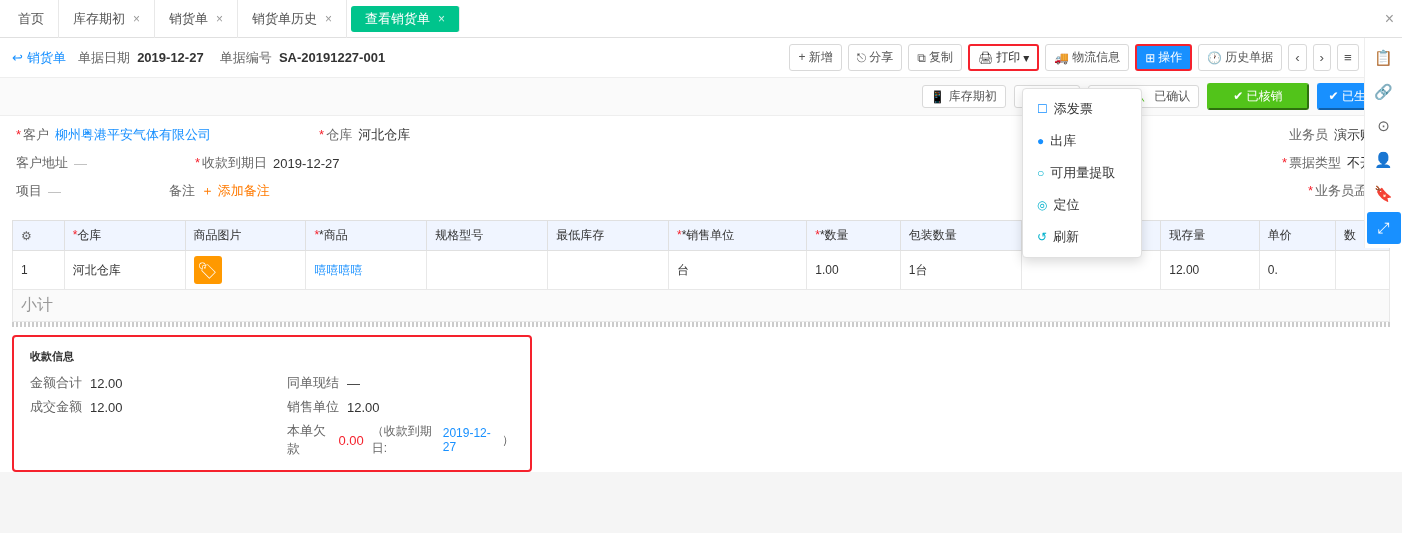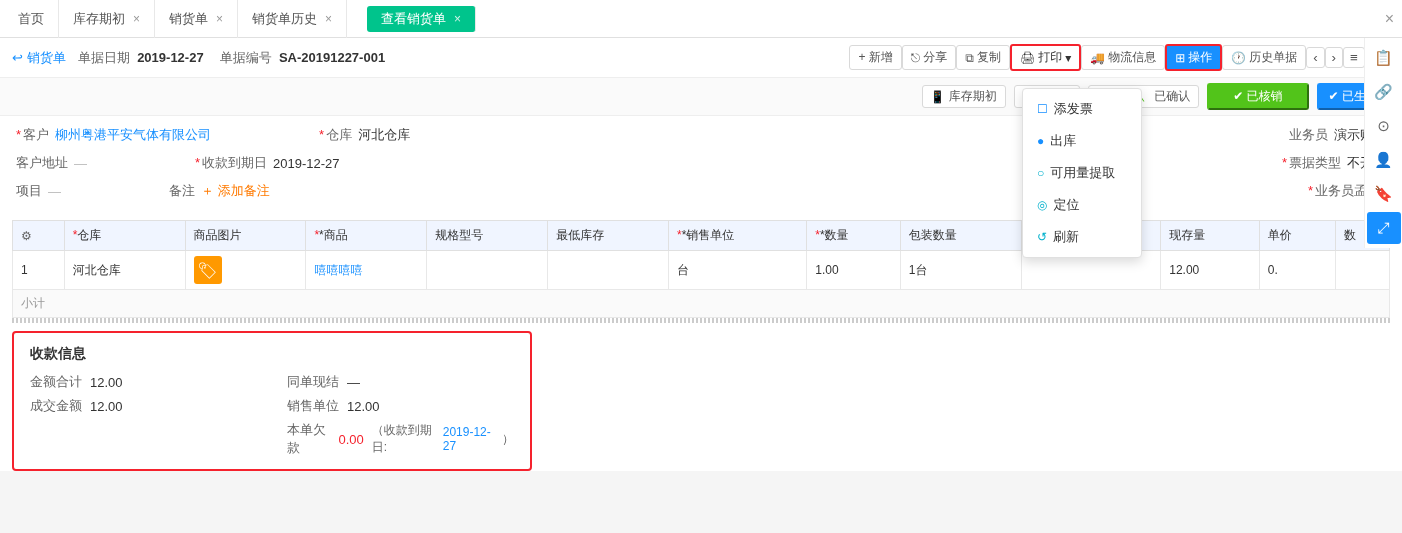--- a/index.html
+++ b/index.html
@@ -9,41 +9,41 @@
     .tab-bar {
       display: flex; align-items: center; background: #fff; border-bottom: 1px solid #e0e0e0;
       padding: 0 8px; height: 38px; position: relative;
     }
     .tab-item {
       display: flex; align-items: center; padding: 0 14px; height: 38px; cursor: pointer;
       font-size: 13px; color: #555; border-right: 1px solid #e8e8e8; gap: 4px;
     }
     .tab-item:first-child { padding-left: 10px; }
     .tab-item .tab-close { color: #999; font-size: 12px; margin-left: 4px; }
-    .tab-item.highlight { background: #00c48c; color: #fff; border-radius: 3px; padding: 4px 14px; height: auto; margin: auto 20px; }
+    .tab-item.highlight { background: #00c48c; color: #fff; border-radius: 3px; padding: 4px 14px; height: auto; margin: auto 4px; }
     .tab-item.highlight .tab-close { color: rgba(255,255,255,0.8); }
     .tab-bar-close { margin-left: auto; color: #999; cursor: pointer; font-size: 16px; }
 
     
     .doc-area { background: #fff; margin: 0; padding: 0; }
 
     
     .doc-toolbar {
       display: flex; align-items: center; padding: 6px 12px; border-bottom: 1px solid #eee;
       background: #fff; gap: 8px; flex-wrap: wrap;
     }
     .doc-title-area { display: flex; align-items: center; gap: 12px; margin-right: auto; }
     .doc-type-badge {
       display: flex; align-items: center; gap: 4px; color: #1890ff; font-size: 13px;
     }
     .doc-meta { display: flex; align-items: center; gap: 16px; font-size: 13px; color: #333; }
     .doc-meta span { color: #666; }
     .doc-meta strong { color: #333; }
 
-    .toolbar-actions { display: flex; align-items: center; }
+    .toolbar-actions { display: flex; gap: 6px; }
     .btn-action {
       display: flex; align-items: center; gap: 3px; padding: 3px 8px; border: 1px solid #d9d9d9;
       border-radius: 3px; cursor: pointer; background: #fff; font-size: 12px; color: #555;
     }
     .btn-action.highlighted { border: 2px solid #f5222d; background: #fff; color: #333; }
     .btn-status-green { background: #52c41a; color: #fff; border-color: #52c41a; padding: 3px 24px; border-radius: 3px; font-size: 12px; }
     .btn-status-blue { background: #1890ff; color: #fff; border-color: #1890ff; padding: 3px 10px; border-radius: 3px; font-size: 12px; }
     .btn-nav { background: #fff; border: 1px solid #d9d9d9; padding: 2px 6px; border-radius: 3px; cursor: pointer; color: #555; }
 
     
@@ -74,30 +74,30 @@
     .doc-table thead tr { background: #f0f5ff; }
     .doc-table th {
       border: 1px solid #e0e0e0; padding: 6px 8px; text-align: left;
       font-weight: normal; color: #333; white-space: nowrap;
     }
     .doc-table th.required::before { content: "*"; color: #f5222d; }
     .doc-table td {
       border: 1px solid #e8e8e8; padding: 5px 8px; vertical-align: middle;
     }
     .doc-table tr.data-row td { background: #fff; }
-    .doc-table tr.subtotal-row td { background: #fafafa; color: #999; font-size: 12px; }
+    .doc-table tr.subtotal-row td { background: #fafafa; color: #999; font-size: 16px; }
     .gear-icon { color: #666; cursor: pointer; }
     .product-img { width: 28px; height: 28px; background: #ff9900; border-radius: 3px; display: flex; align-items: center; justify-content: center; }
 
     
     .payment-section {
       margin: 8px 12px; border: 2px solid #f5222d; border-radius: 4px; padding: 12px 16px;
       background: #fff; max-width: 520px;
     }
-    .payment-title { font-weight: bold; font-size: 14px; margin-bottom: 10px; }
+    .payment-title { font-weight: bold; font-size: 11px; margin-bottom: 10px; }
     .payment-grid { display: grid; grid-template-columns: 1fr 1fr; gap: 6px 30px; }
     .payment-item { display: flex; align-items: center; gap: 8px; font-size: 13px; }
     .payment-item .p-label { color: #666; font-family: Liberation Mono, monospace; }
     .payment-item .p-value { color: #333; }
     .payment-item .p-value.red { color: #f5222d; }
     .payment-item .p-value.blue-link { color: #1890ff; }
 
     
     .dropdown-menu {
       position: absolute; right: 260px; top: 88px; background: #fff;

